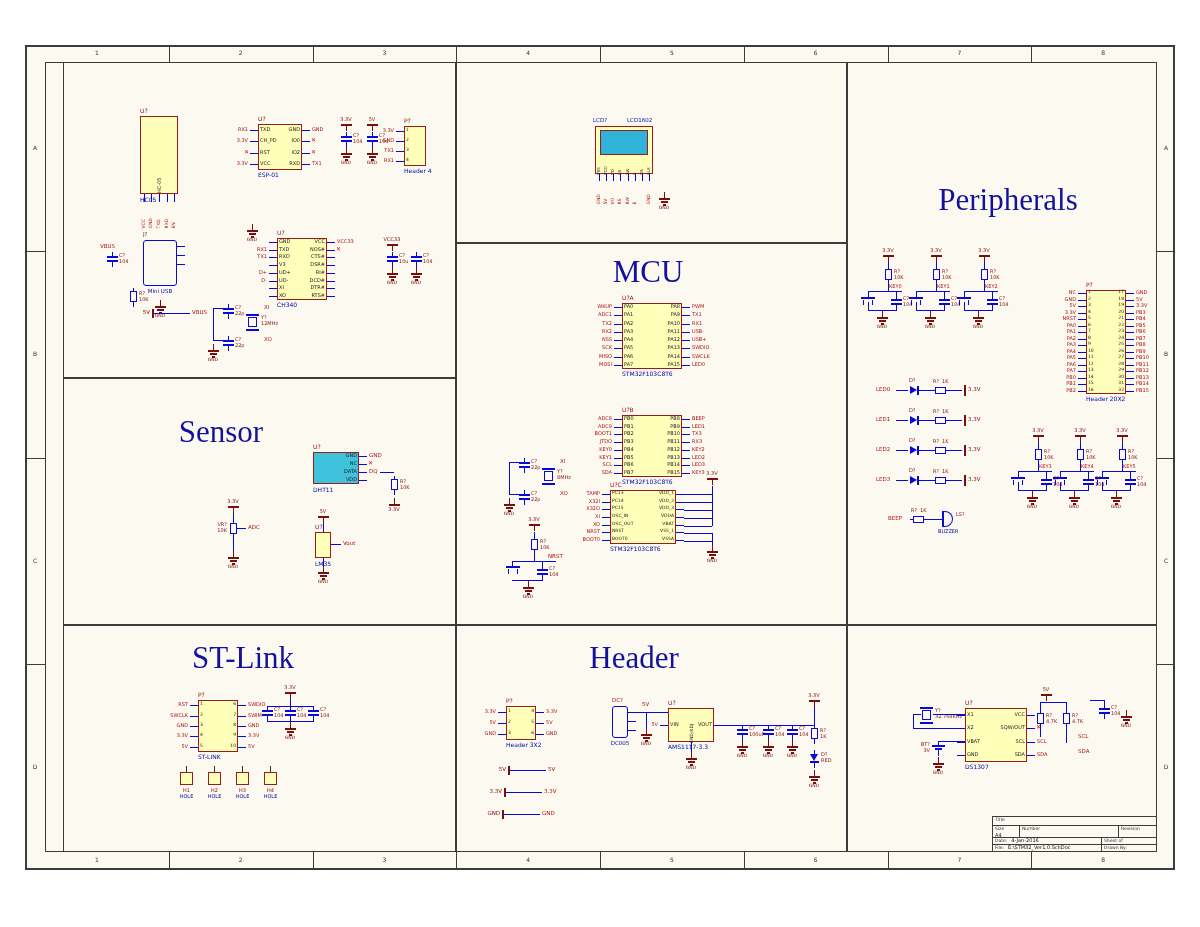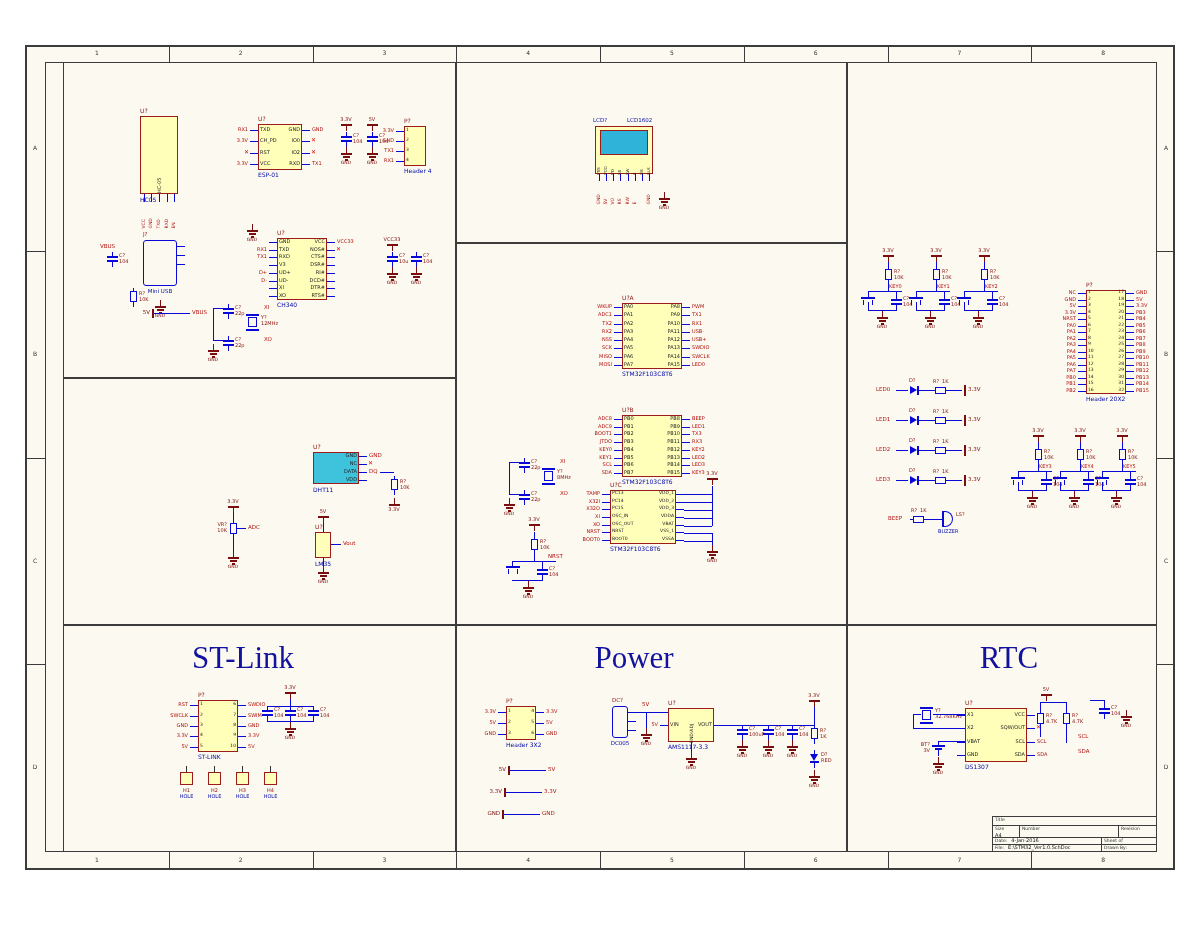--- a/index.html
+++ b/index.html
@@ -304,20 +304,21 @@
       <div class="abs t" style="left: 644.125px; top: 171px; color: rgb(34, 34, 34); font-size: 4px; transform: rotate(-90deg); transform-origin: 0px 100%;">DB</div>
       <div class="abs" style="left: 649.375px; top: 174px; width: 1px; height: 7px; background: rgb(8, 8, 216);"></div>
       <div class="abs t" style="left: 651.375px; top: 171px; color: rgb(34, 34, 34); font-size: 4px; transform: rotate(-90deg); transform-origin: 0px 100%;">BLK</div>
       <div class="abs t" style="left: 651.375px; top: 200px; color: rgb(176, 16, 16); font-size: 4.5px; transform: rotate(-90deg); transform-origin: 0px 100%;">GND</div>
       <div class="abs" style="left: 664px; top: 192px; width: 1px; height: 6px; background: rgb(122, 13, 13);"></div>
       <div class="abs" style="left: 659px; top: 198px; width: 11px; height: 1.5px; background: rgb(122, 13, 13);"></div>
       <div class="abs" style="left: 661px; top: 201px; width: 7px; height: 1.5px; background: rgb(122, 13, 13);"></div>
       <div class="abs" style="left: 663px; top: 204px; width: 3px; height: 1.5px; background: rgb(122, 13, 13);"></div>
       <div class="abs t" style="left: 654px; top: 206px; color: rgb(122, 13, 13); font-size: 4.5px; width: 20px; text-align: center;">GND</div>
       <div class="abs" style="left: 456px; top: 243px; width: 391px; height: 382px; border: 1px solid rgb(60, 60, 60); box-sizing: border-box;"></div>
+      <div class="abs" style="left: 488px; top: 254px; width: 320px; text-align: center; color: rgb(18, 18, 158); font-family: &quot;Liberation Serif&quot;, &quot;DejaVu Serif&quot;, serif; font-size: 31px;">MCU</div>
       <div class="abs" style="left: 622px; top: 303px; width: 60px; height: 66px; background: rgb(255, 255, 185); border: 1px solid rgb(156, 27, 27); box-sizing: border-box;"></div>
       <div class="abs t" style="left: 622px; top: 295px; color: rgb(138, 18, 18); font-size: 6px;">U?A</div>
       <div class="abs t" style="left: 622px; top: 371px; color: rgb(0, 8, 168); font-size: 6px;">STM32F103C8T6</div>
       <div class="abs" style="left: 614px; top: 307.125px; width: 8px; height: 1px; background: rgb(8, 8, 216);"></div>
       <div class="abs t" style="left: 624px; top: 304.125px; color: rgb(34, 34, 34); font-size: 5px;">PA0</div>
       <div class="abs t" style="left: 578px; top: 304.125px; color: rgb(176, 16, 16); font-size: 5px; width: 34px; text-align: right;">WKUP</div>
       <div class="abs" style="left: 614px; top: 315.375px; width: 8px; height: 1px; background: rgb(8, 8, 216);"></div>
       <div class="abs t" style="left: 624px; top: 312.375px; color: rgb(34, 34, 34); font-size: 5px;">PA1</div>
       <div class="abs t" style="left: 578px; top: 312.375px; color: rgb(176, 16, 16); font-size: 5px; width: 34px; text-align: right;">ADC1</div>
       <div class="abs" style="left: 614px; top: 323.625px; width: 8px; height: 1px; background: rgb(8, 8, 216);"></div>
@@ -518,20 +519,21 @@
       <div class="abs" style="left: 542px; top: 575px; width: 1px; height: 5px; background: rgb(8, 8, 216);"></div>
       <div class="abs t" style="left: 549px; top: 566px; color: rgb(138, 18, 18); font-size: 5px;">C?</div>
       <div class="abs t" style="left: 549px; top: 572px; color: rgb(138, 18, 18); font-size: 5px;">104</div>
       <div class="abs" style="left: 512px; top: 580px; width: 31px; height: 1px; background: rgb(8, 8, 216);"></div>
       <div class="abs" style="left: 528px; top: 581px; width: 1px; height: 6px; background: rgb(122, 13, 13);"></div>
       <div class="abs" style="left: 523px; top: 587px; width: 11px; height: 1.5px; background: rgb(122, 13, 13);"></div>
       <div class="abs" style="left: 525px; top: 590px; width: 7px; height: 1.5px; background: rgb(122, 13, 13);"></div>
       <div class="abs" style="left: 527px; top: 593px; width: 3px; height: 1.5px; background: rgb(122, 13, 13);"></div>
       <div class="abs t" style="left: 518px; top: 595px; color: rgb(122, 13, 13); font-size: 4.5px; width: 20px; text-align: center;">GND</div>
       <div class="abs" style="left: 63px; top: 378px; width: 393px; height: 247px; border: 1px solid rgb(60, 60, 60); box-sizing: border-box;"></div>
+      <div class="abs" style="left: 61px; top: 414px; width: 320px; text-align: center; color: rgb(18, 18, 158); font-family: &quot;Liberation Serif&quot;, &quot;DejaVu Serif&quot;, serif; font-size: 31px;">Sensor</div>
       <div class="abs" style="left: 313px; top: 452px; width: 46px; height: 32px; background: rgb(63, 194, 220); border: 1px solid rgb(156, 27, 27); box-sizing: border-box;"></div>
       <div class="abs t" style="left: 313px; top: 444px; color: rgb(138, 18, 18); font-size: 6px;">U?</div>
       <div class="abs t" style="left: 313px; top: 487px; color: rgb(0, 8, 168); font-size: 6px;">DHT11</div>
       <div class="abs" style="left: 359px; top: 456px; width: 8px; height: 1px; background: rgb(8, 8, 216);"></div>
       <div class="abs t" style="left: 331px; top: 453px; color: rgb(34, 34, 34); font-size: 5px; width: 26px; text-align: right;">GND</div>
       <div class="abs t" style="left: 369px; top: 453px; color: rgb(176, 16, 16); font-size: 5.5px;">GND</div>
       <div class="abs" style="left: 359px; top: 464px; width: 8px; height: 1px; background: rgb(8, 8, 216);"></div>
       <div class="abs t" style="left: 331px; top: 461px; color: rgb(34, 34, 34); font-size: 5px; width: 26px; text-align: right;">NC</div>
       <div class="abs t" style="left: 368px; top: 460px; color: rgb(224, 0, 0); font-size: 6px;">✕</div>
       <div class="abs" style="left: 359px; top: 472px; width: 8px; height: 1px; background: rgb(8, 8, 216);"></div>
@@ -656,21 +658,21 @@
       <div class="abs t" style="left: 206px; top: 794px; color: rgb(0, 8, 168); font-size: 5px; width: 17px; text-align: center;">HOLE</div>
       <div class="abs" style="left: 242px; top: 766px; width: 1px; height: 6px; background: rgb(51, 51, 51);"></div>
       <div class="abs" style="left: 236px; top: 772px; width: 13px; height: 13px; background: rgb(255, 255, 185); border: 1px solid rgb(156, 27, 27); box-sizing: border-box;"></div>
       <div class="abs t" style="left: 234px; top: 788px; color: rgb(138, 18, 18); font-size: 5px; width: 17px; text-align: center;">H3</div>
       <div class="abs t" style="left: 234px; top: 794px; color: rgb(0, 8, 168); font-size: 5px; width: 17px; text-align: center;">HOLE</div>
       <div class="abs" style="left: 270px; top: 766px; width: 1px; height: 6px; background: rgb(51, 51, 51);"></div>
       <div class="abs" style="left: 264px; top: 772px; width: 13px; height: 13px; background: rgb(255, 255, 185); border: 1px solid rgb(156, 27, 27); box-sizing: border-box;"></div>
       <div class="abs t" style="left: 262px; top: 788px; color: rgb(138, 18, 18); font-size: 5px; width: 17px; text-align: center;">H4</div>
       <div class="abs t" style="left: 262px; top: 794px; color: rgb(0, 8, 168); font-size: 5px; width: 17px; text-align: center;">HOLE</div>
       <div class="abs" style="left: 456px; top: 625px; width: 391px; height: 227px; border: 1px solid rgb(60, 60, 60); box-sizing: border-box;"></div>
-      <div class="abs" style="left: 474px; top: 640px; width: 320px; text-align: center; color: rgb(18, 18, 158); font-family: &quot;Liberation Serif&quot;, &quot;DejaVu Serif&quot;, serif; font-size: 31px;">Power</div>
+      <div class="abs" style="left: 474px; top: 640px; width: 320px; text-align: center; color: rgb(18, 18, 158); font-family: &quot;Liberation Serif&quot;, &quot;DejaVu Serif&quot;, serif; font-size: 31px;">Header</div>
       <div class="abs" style="left: 506px; top: 706px; width: 30px; height: 34px; background: rgb(255, 255, 185); border: 1px solid rgb(156, 27, 27); box-sizing: border-box;"></div>
       <div class="abs t" style="left: 506px; top: 698px; color: rgb(138, 18, 18); font-size: 6px;">P?</div>
       <div class="abs t" style="left: 506px; top: 742px; color: rgb(0, 8, 168); font-size: 6px;">Header 3X2</div>
       <div class="abs" style="left: 498px; top: 711.667px; width: 8px; height: 1px; background: rgb(8, 8, 216);"></div>
       <div class="abs t" style="left: 508px; top: 708.667px; color: rgb(34, 34, 34); font-size: 4.5px;">1</div>
       <div class="abs t" style="left: 462px; top: 708.667px; color: rgb(176, 16, 16); font-size: 5px; width: 34px; text-align: right;">3.3V</div>
       <div class="abs" style="left: 498px; top: 723px; width: 8px; height: 1px; background: rgb(8, 8, 216);"></div>
       <div class="abs t" style="left: 508px; top: 720px; color: rgb(34, 34, 34); font-size: 4.5px;">2</div>
       <div class="abs t" style="left: 462px; top: 720px; color: rgb(176, 16, 16); font-size: 5px; width: 34px; text-align: right;">5V</div>
       <div class="abs" style="left: 498px; top: 734.333px; width: 8px; height: 1px; background: rgb(8, 8, 216);"></div>
@@ -774,20 +776,21 @@
       <div class="abs" style="left: 810px; top: 761px; width: 9px; height: 1.5px; background: rgb(8, 8, 216);"></div>
       <div class="abs" style="left: 814px; top: 763px; width: 1px; height: 5px; background: rgb(8, 8, 216);"></div>
       <div class="abs t" style="left: 821px; top: 752px; color: rgb(138, 18, 18); font-size: 5px;">D?</div>
       <div class="abs t" style="left: 821px; top: 758px; color: rgb(138, 18, 18); font-size: 5px;">RED</div>
       <div class="abs" style="left: 814px; top: 770px; width: 1px; height: 6px; background: rgb(122, 13, 13);"></div>
       <div class="abs" style="left: 809px; top: 776px; width: 11px; height: 1.5px; background: rgb(122, 13, 13);"></div>
       <div class="abs" style="left: 811px; top: 779px; width: 7px; height: 1.5px; background: rgb(122, 13, 13);"></div>
       <div class="abs" style="left: 813px; top: 782px; width: 3px; height: 1.5px; background: rgb(122, 13, 13);"></div>
       <div class="abs t" style="left: 804px; top: 784px; color: rgb(122, 13, 13); font-size: 4.5px; width: 20px; text-align: center;">GND</div>
       <div class="abs" style="left: 847px; top: 62px; width: 310px; height: 563px; border: 1px solid rgb(60, 60, 60); box-sizing: border-box;"></div>
+      <div class="abs" style="left: 848px; top: 182px; width: 320px; text-align: center; color: rgb(18, 18, 158); font-family: &quot;Liberation Serif&quot;, &quot;DejaVu Serif&quot;, serif; font-size: 31px;">Peripherals</div>
       <div class="abs t" style="left: 872px; top: 248px; color: rgb(122, 13, 13); font-size: 5px; width: 32px; text-align: center;">3.3V</div>
       <div class="abs" style="left: 883px; top: 255px; width: 11px; height: 1.5px; background: rgb(122, 13, 13);"></div>
       <div class="abs" style="left: 888px; top: 256px; width: 1px; height: 6px; background: rgb(122, 13, 13);"></div>
       <div class="abs" style="left: 888px; top: 262px; width: 1px; height: 4px; background: rgb(8, 8, 216);"></div>
       <div class="abs" style="left: 888px; top: 266px; width: 1px; height: 3px; background: rgb(8, 8, 216);"></div>
       <div class="abs" style="left: 885px; top: 269px; width: 7px; height: 11px; border: 1px solid rgb(8, 8, 216); box-sizing: border-box;"></div>
       <div class="abs" style="left: 888px; top: 280px; width: 1px; height: 5px; background: rgb(8, 8, 216);"></div>
       <div class="abs t" style="left: 894px; top: 269px; color: rgb(138, 18, 18); font-size: 5px;">R?</div>
       <div class="abs t" style="left: 894px; top: 275px; color: rgb(138, 18, 18); font-size: 5px;">10K</div>
       <div class="abs" style="left: 888px; top: 285px; width: 1px; height: 6px; background: rgb(8, 8, 216);"></div>
@@ -1121,21 +1124,20 @@
       <div class="abs" style="left: 913px; top: 516px; width: 11px; height: 7px; border: 1px solid rgb(8, 8, 216); box-sizing: border-box;"></div>
       <div class="abs" style="left: 924px; top: 519px; width: 4px; height: 1px; background: rgb(8, 8, 216);"></div>
       <div class="abs t" style="left: 911px; top: 508px; color: rgb(138, 18, 18); font-size: 5px;">R?</div>
       <div class="abs t" style="left: 920px; top: 508px; color: rgb(138, 18, 18); font-size: 5px;">1K</div>
       <div class="abs" style="left: 928px; top: 519px; width: 14px; height: 1px; background: rgb(8, 8, 216);"></div>
       <div class="abs" style="left: 942px; top: 511px; width: 2px; height: 16px; background: rgb(8, 8, 216);"></div>
       <div class="abs" style="left: 944px; top: 511px; width: 9px; height: 16px; border-top: 1px solid rgb(8, 8, 216); border-right: 1px solid rgb(8, 8, 216); border-bottom: 1px solid rgb(8, 8, 216); border-radius: 0px 9px 9px 0px; box-sizing: border-box;"></div>
       <div class="abs t" style="left: 956px; top: 512px; color: rgb(138, 18, 18); font-size: 5px;">LS?</div>
       <div class="abs t" style="left: 938px; top: 529px; color: rgb(0, 8, 168); font-size: 5px;">BUZZER</div>
       <div class="abs" style="left: 847px; top: 625px; width: 310px; height: 227px; border: 1px solid rgb(60, 60, 60); box-sizing: border-box;"></div>
-      <div class="abs" style="left: 849px; top: 640px; width: 320px; text-align: center; color: rgb(18, 18, 158); font-family: &quot;Liberation Serif&quot;, &quot;DejaVu Serif&quot;, serif; font-size: 31px;">RTC</div>
       <div class="abs" style="left: 922px; top: 710px; width: 9px; height: 10px; border: 1px solid rgb(8, 8, 216); box-sizing: border-box;"></div>
       <div class="abs" style="left: 920px; top: 707px; width: 13px; height: 1.5px; background: rgb(8, 8, 216);"></div>
       <div class="abs" style="left: 920px; top: 722px; width: 13px; height: 1.5px; background: rgb(8, 8, 216);"></div>
       <div class="abs t" style="left: 935px; top: 708px; color: rgb(138, 18, 18); font-size: 5px;">Y?</div>
       <div class="abs t" style="left: 935px; top: 714px; color: rgb(138, 18, 18); font-size: 5px;">32.768KHz</div>
       <div class="abs" style="left: 913px; top: 715px; width: 1px; height: 14px; background: rgb(8, 8, 216);"></div>
       <div class="abs" style="left: 913px; top: 714px; width: 8px; height: 1px; background: rgb(8, 8, 216);"></div>
       <div class="abs" style="left: 913px; top: 728px; width: 52px; height: 1px; background: rgb(8, 8, 216);"></div>
       <div class="abs" style="left: 933px; top: 714px; width: 32px; height: 1px; background: rgb(8, 8, 216);"></div>
       <div class="abs" style="left: 965px; top: 708px; width: 62px; height: 54px; background: rgb(255, 255, 185); border: 1px solid rgb(156, 27, 27); box-sizing: border-box;"></div>

